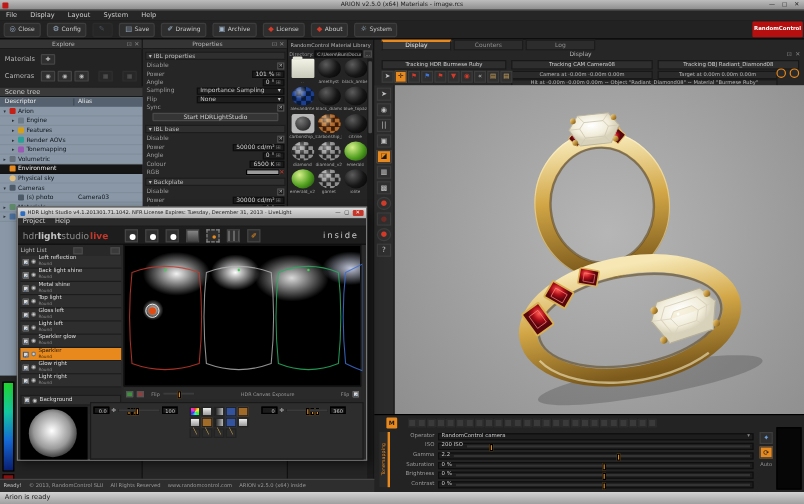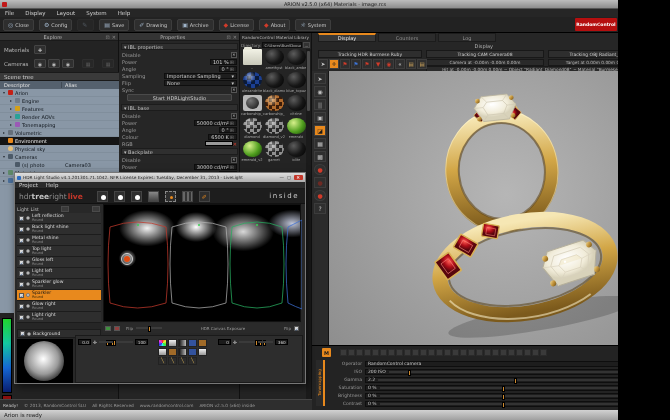--- a/index.html
+++ b/index.html
@@ -1,17 +1,17 @@
 <!DOCTYPE html>
 <html><head>
 <meta charset="utf-8">
 <style>
   html,body{margin:0;padding:0;background:#000;}
   *{box-sizing:border-box;font-family:"DejaVu Sans",sans-serif;}
-  #app{position:relative;width:618px;height:420px;background:#1a1a1a;overflow:hidden;font-size:5px;color:#ccc;}
+  #app{position:relative;width:670px;height:420px;background:#1a1a1a;overflow:hidden;font-size:5px;color:#ccc;}
   .abs{position:absolute;}
 
   
   #titlebar{left:0;top:0;width:670px;height:9px;background:linear-gradient(#bdbdbd,#8d8d8d);border-bottom:1px solid #555;}
   #title-ico{left:2px;top:2px;width:5px;height:5px;background:#c01818;border-radius:1px;}
   #title-text{left:0;top:1px;width:670px;text-align:center;color:#1c1c1c;font-size:5px;}
   #title-ctrls{right:2px;top:1px;color:#222;font-size:5px;letter-spacing:2px;}
   #menubar{left:0;top:9px;width:670px;height:8px;background:#262626;display:flex;align-items:center;gap:11px;padding-left:5px;}
   .menu-item{color:#cfcfcf;font-size:5.5px;}
   #toolbar{left:0;top:17px;width:670px;height:16px;background:#222;display:flex;align-items:center;gap:5px;padding-left:3px;border-bottom:1px solid #000;}
@@ -792,22 +792,22 @@
       <span class="hc">—</span>
       <span class="hc">▢</span>
       <span class="hc hx">✕</span>
     </div>
     <div id="h-menu">
         <span class="menu-item">Project</span>
         <span class="menu-item">Help</span>
       </div>
     <div id="h-logo">
       <span class="l1">hdr</span>
-        <span class="l2">tree</span>
-        <span class="l3">right</span>
+        <span class="l2">light</span>
+        <span class="l3">studio</span>
         <span class="l4">live</span>
       <span id="h-tools">
           <span class="hdbtn round"></span>
           <span class="hdbtn round"></span>
           <span class="hdbtn round"></span>
           <span class="hdbtn pic"></span>
           <span class="hdbtn sel"></span>
           <span class="hdbtn table"></span>
           <span class="hdbtn paint"></span>
         </span>

